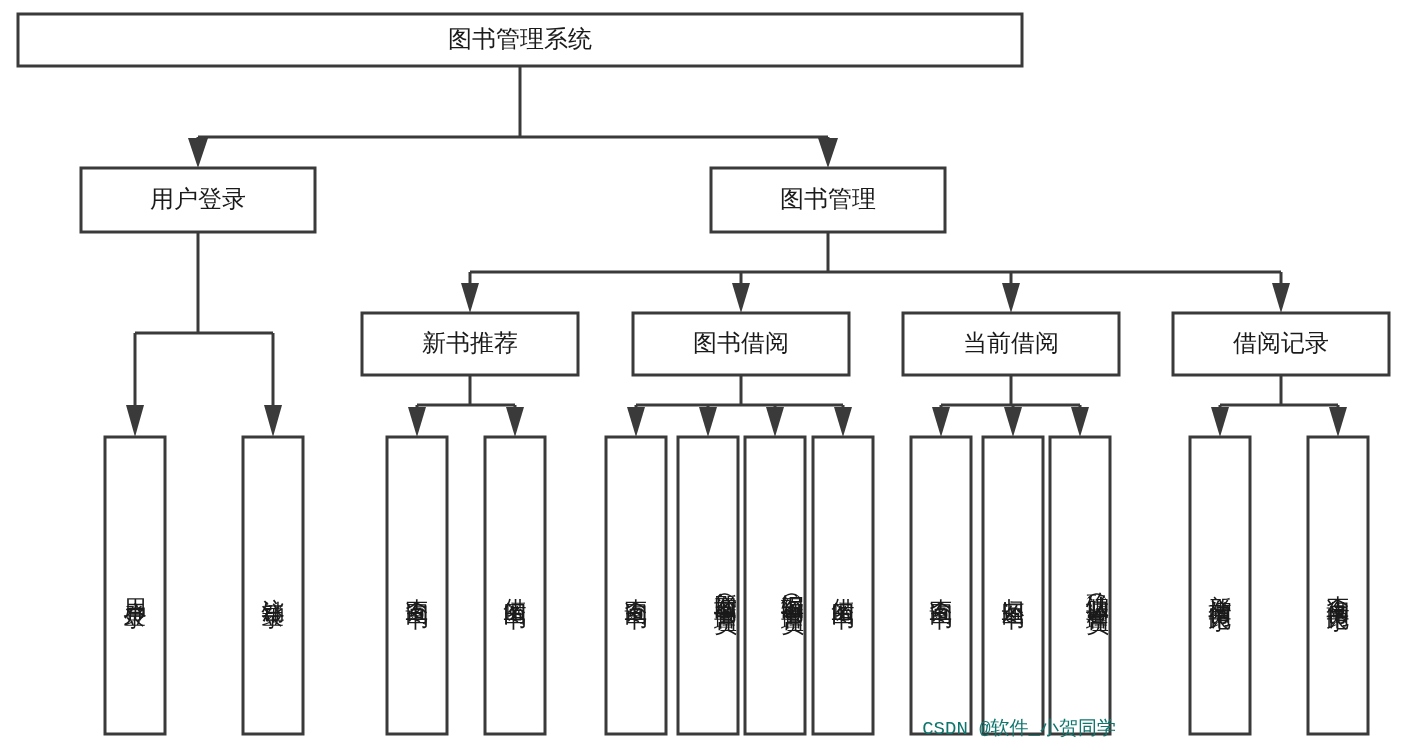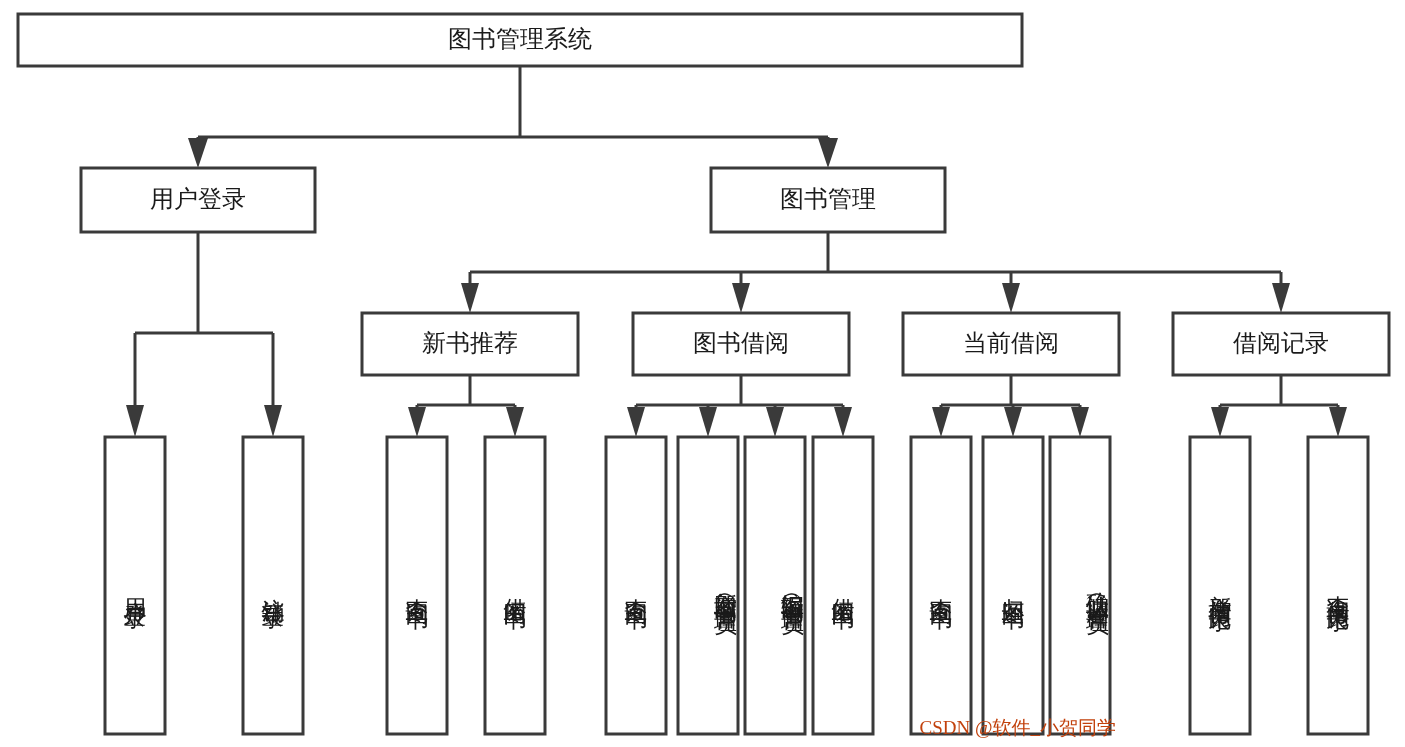--- a/index.html
+++ b/index.html
@@ -61,23 +61,23 @@
     display: flex;
     align-items: center;
     justify-content: center;
     pointer-events: none;
     user-select: none;
   }
   .watermark {
     position: absolute;
     right: 8px;
     bottom: 6px;
-    font-family: Liberation Serif, serif;
+    font-family: Liberation Mono, monospace;
     font-size: 19px;
-    color: #c2410c;
+    color: #0f766e;
     white-space: nowrap;
     user-select: none;
   }
 </style>
 </head>
 <body>
 
 <div id="diagram-root">
 
   <svg class="diagram-svg" viewBox="0 0 1405 747">

